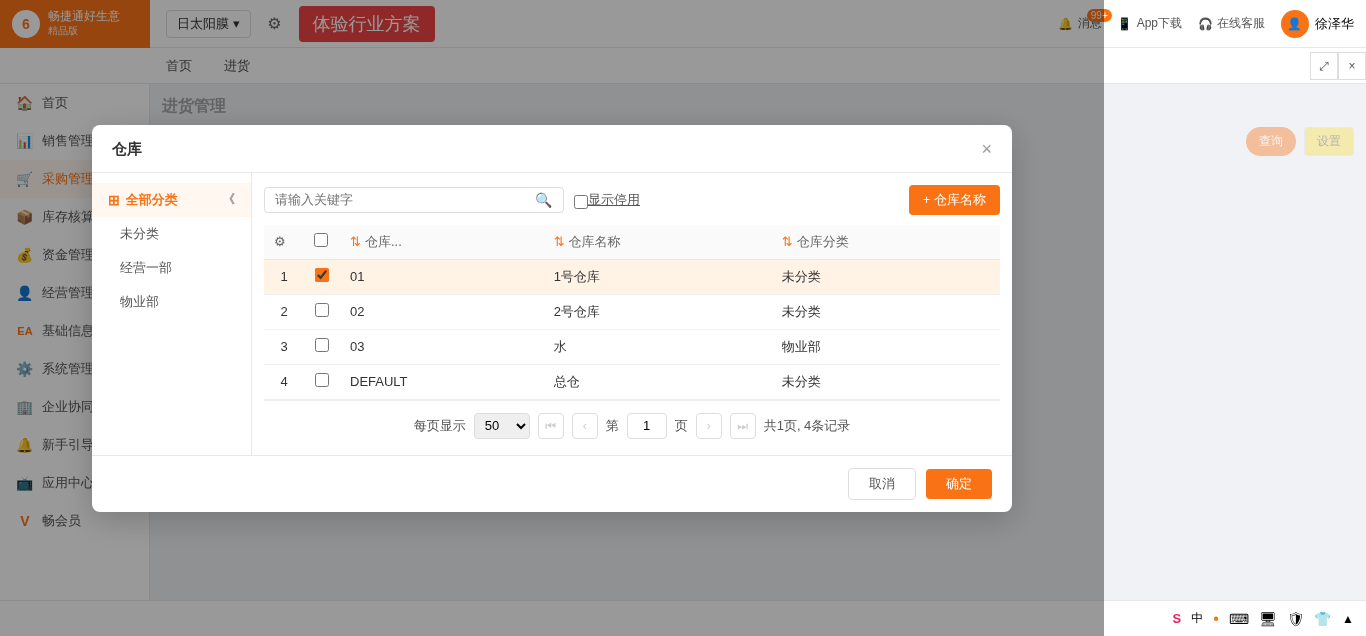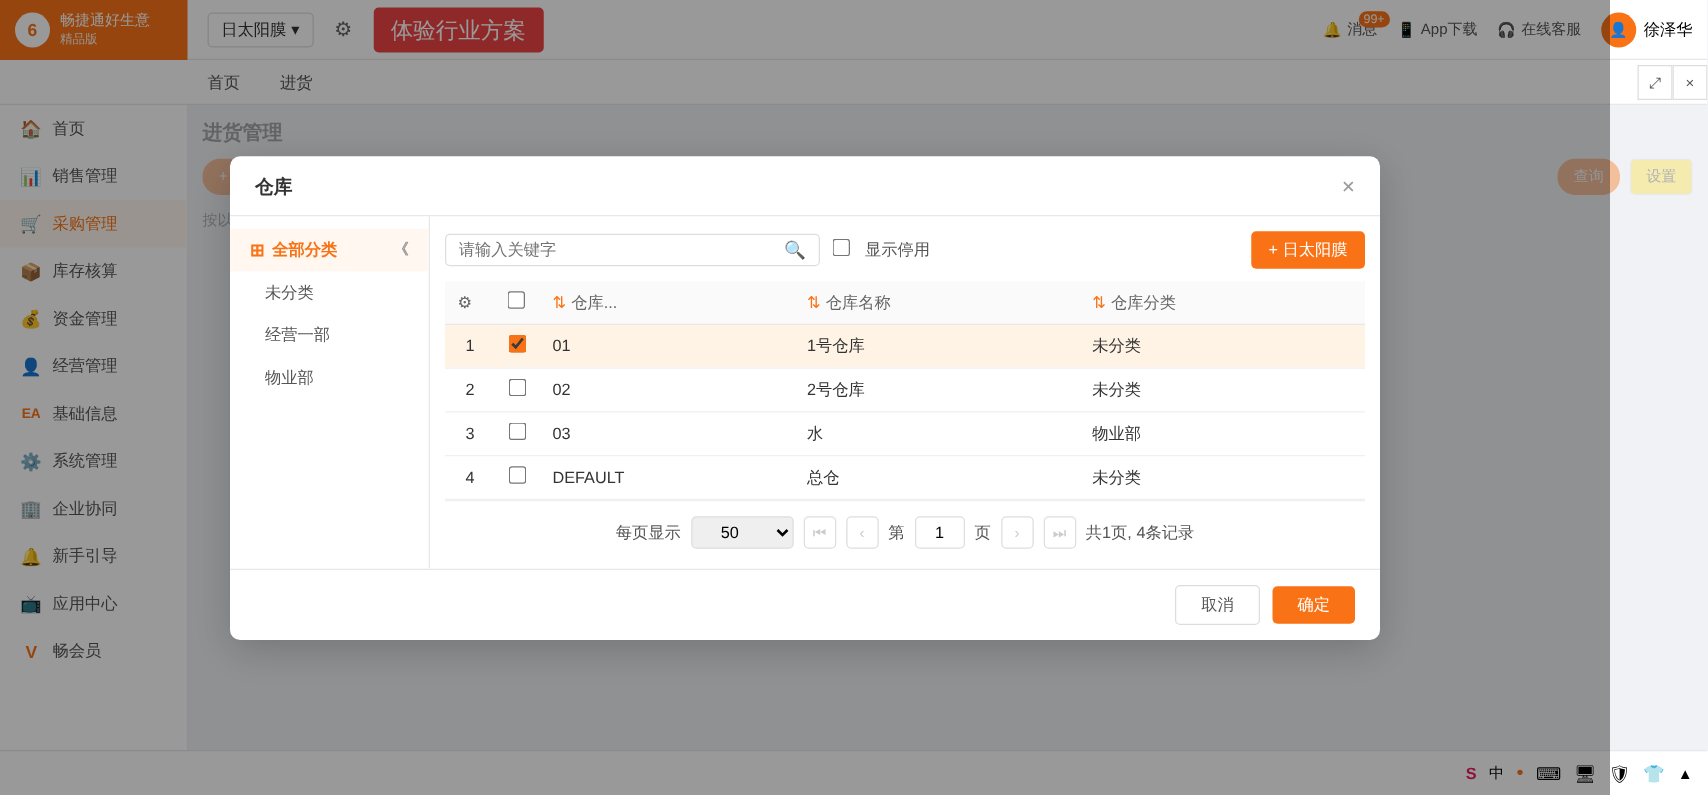--- a/index.html
+++ b/index.html
@@ -125,21 +125,21 @@
       background: #fde047; cursor: pointer; font-size: 12px; color: #555;
       display: flex; align-items: center; gap: 4px;
     }
     .toolbar-btn.primary { background: #f97316; color: #fff; border-color: #f97316; border-radius: 14px; }
     .filter-row { display: flex; align-items: center; gap: 8px; margin-bottom: 8px; flex-wrap: wrap; font-size: 12px; color: #555; }
     .filter-input { border: 1px solid #ddd; border-radius: 4px; padding: 4px 8px; font-size: 12px; }
     .expand-btn { color: #f97316; cursor: pointer; font-size: 12px; }
 
     
     .overlay {
-      position: fixed; top: 0; left: 0; width: 1288px; height: 636px;
+      position: fixed; top: 0; left: 0; width: 1104px; height: 636px;
       background: rgba(0,0,0,0.4);
       display: flex; align-items: center; justify-content: center;
       z-index: 1000;
     }
 
     
     .modal {
       background: #fff;
       border-radius: 8px;
       width: 920px;
@@ -202,21 +202,21 @@
       border: 1px solid #ddd; border-radius: 4px;
       padding: 4px 10px; gap: 6px; background: #fff;
       flex: 1; max-width: 300px;
     }
     .search-input {
       border: none; outline: none; font-size: 13px; width: 100%;
       color: #999;
     }
     .search-icon { color: #aaa; font-size: 14px; }
     .show-disabled {
-      display: flex; align-items: flex-start; gap: 12px; color: #555; font-size: 13px;
+      display: flex; align-items: flex-end; gap: 0; color: #555; font-size: 13px; text-decoration: underline;
     }
     .add-btn {
       margin-left: auto;
       background: #f97316; color: #fff; border: none;
       padding: 6px 14px; border-radius: 4px; cursor: pointer; font-size: 13px;
     }
 
     
     .data-table { width: 100%; border-collapse: collapse; font-size: 13px; }
     .data-table th {
@@ -254,21 +254,21 @@
       width: 26px; height: 26px; border: 1px solid #ddd; border-radius: 4px;
       background: #fff; cursor: pointer; display: flex; align-items: center; justify-content: center;
       font-size: 12px; color: #555;
     }
     .page-btn:disabled, .page-btn.disabled { color: #ccc; cursor: not-allowed; }
     .page-input {
       width: 40px; height: 26px; border: 1px solid #ddd; border-radius: 4px;
       text-align: center; font-size: 13px;
     }
     .per-page-select {
-      border: 1px solid #ddd; border-radius: 4px; padding: 2px 19px; font-size: 13px;
+      border: 1px solid #ddd; border-radius: 4px; padding: 2px 6px; font-size: 13px;
       height: 26px;
     }
 
     
     .modal-footer {
       display: flex; align-items: center; justify-content: flex-end;
       padding: 12px 20px;
       border-top: 1px solid #e8e8e8;
       gap: 10px;
     }
@@ -454,21 +454,21 @@
 
         <div class="table-toolbar">
           <div class="search-box">
             <input class="search-input" placeholder="请输入关键字" style="">
             <span class="search-icon">🔍</span>
           </div>
           <label class="show-disabled">
             <input type="checkbox" class="cb" style="">
             <span>显示停用</span>
           </label>
-          <button class="add-btn">+ 日太阳膜</button>
+          <button class="add-btn">+ 仓库名称</button>
         </div>
 
         <div style="overflow-y:auto; flex:1;">
           <table class="data-table">
             <thead>
               <tr>
                 <th class="th-gear">⚙</th>
                 <th class="th-check">
                   <input type="checkbox" class="cb" style="">
                 </th>

